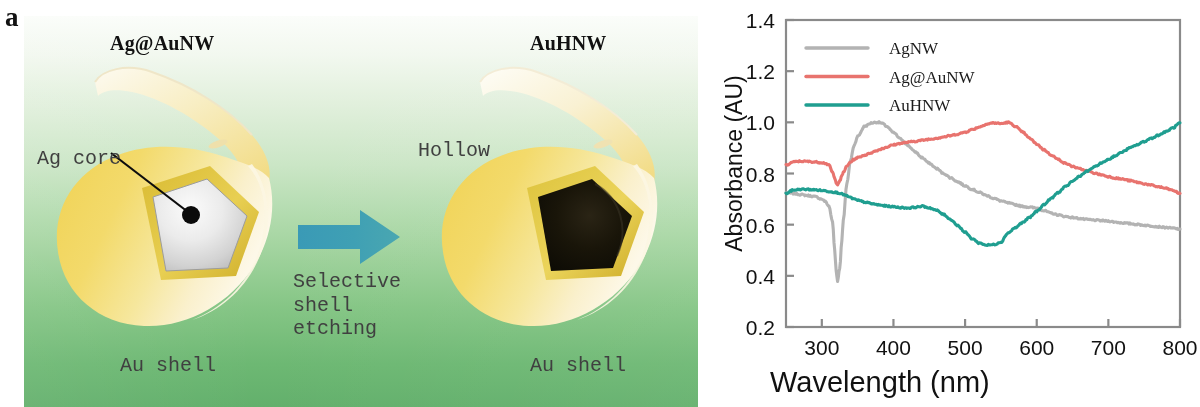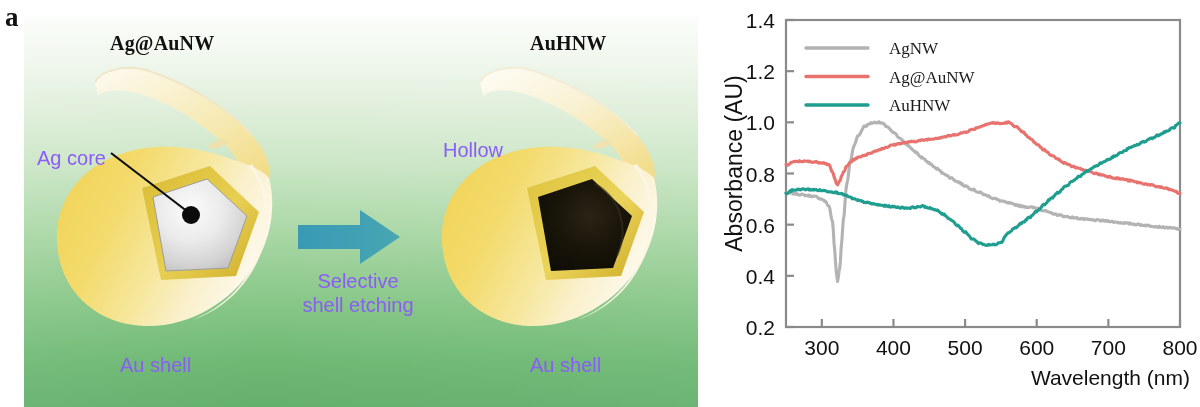--- a/index.html
+++ b/index.html
@@ -22,44 +22,44 @@
   #green-box:after{content:"";position:absolute;inset:0;
      background:linear-gradient(to right, rgba(255,255,255,0.06) 0%,
         rgba(255,255,255,0.0) 35%, rgba(255,255,255,0.05) 100%);
      pointer-events:none;}
 
   .nw-title{position:absolute;font-family:"Liberation Serif",serif;
       font-weight:bold;font-size:20px;color:#111;letter-spacing:.2px;}
   #title-left{left:110px;top:32px;}
   #title-right{left:530px;top:32px;}
 
-  .lbl{position:absolute;font-family:Liberation Sans, sans-serif;
-      font-size:20px;color:#8b5cf6;line-height:1.08;}
+  .lbl{position:absolute;font-family:Liberation Mono, monospace;
+      font-size:20px;color:#404040;line-height:1.08;}
   #lbl-agcore{left:37px;top:148px;}
   #lbl-aushell-l{left:120px;top:355px;}
-  #lbl-hollow{left:418px;top:140px;text-align:center;width:110px;}
+  #lbl-hollow{left:418px;top:140px;text-align:left;width:110px;}
   #lbl-aushell-r{left:530px;top:355px;}
-  #lbl-etch{left:293px;top:270px;width:130px;text-align:center;font-size:20px;
+  #lbl-etch{left:293px;top:270px;width:130px;font-size:20px;
       line-height:1.18;}
 
   .nw-svg{position:absolute;}
   #nw-left{left:40px;top:60px;}
   #nw-right{left:425px;top:60px;}
 
   #arrow-svg{position:absolute;left:296px;top:207px;}
 
   
   #panel-b{position:absolute;left:700px;top:0;width:500px;height:407px;}
   #chart-svg{position:absolute;left:0;top:0;}
   #ylabel{position:absolute;left:-76px;top:150px;width:220px;
      transform:rotate(-90deg);transform-origin:center center;
      text-align:center;font-size:23px;color:#111;
      font-family:"Liberation Sans",sans-serif;}
-  #xlabel{position:absolute;left:70px;top:366px;width:420px;text-align:right;
-     font-size:21px;color:#111;font-family:"Liberation Sans",sans-serif;}
+  #xlabel{position:absolute;left:70px;top:366px;width:420px;text-align:left;
+     font-size:29px;color:#111;font-family:"Liberation Sans",sans-serif;}
   .tick-lbl{font-family:"Liberation Sans",sans-serif;font-size:21px;fill:#111;}
   .legend-lbl{font-family:"Liberation Serif",serif;font-size:17px;fill:#1a1a1a;}
 </style>
 </head>
 <body>
 
 <div id="root">
 
   <div id="panel-a">
 

